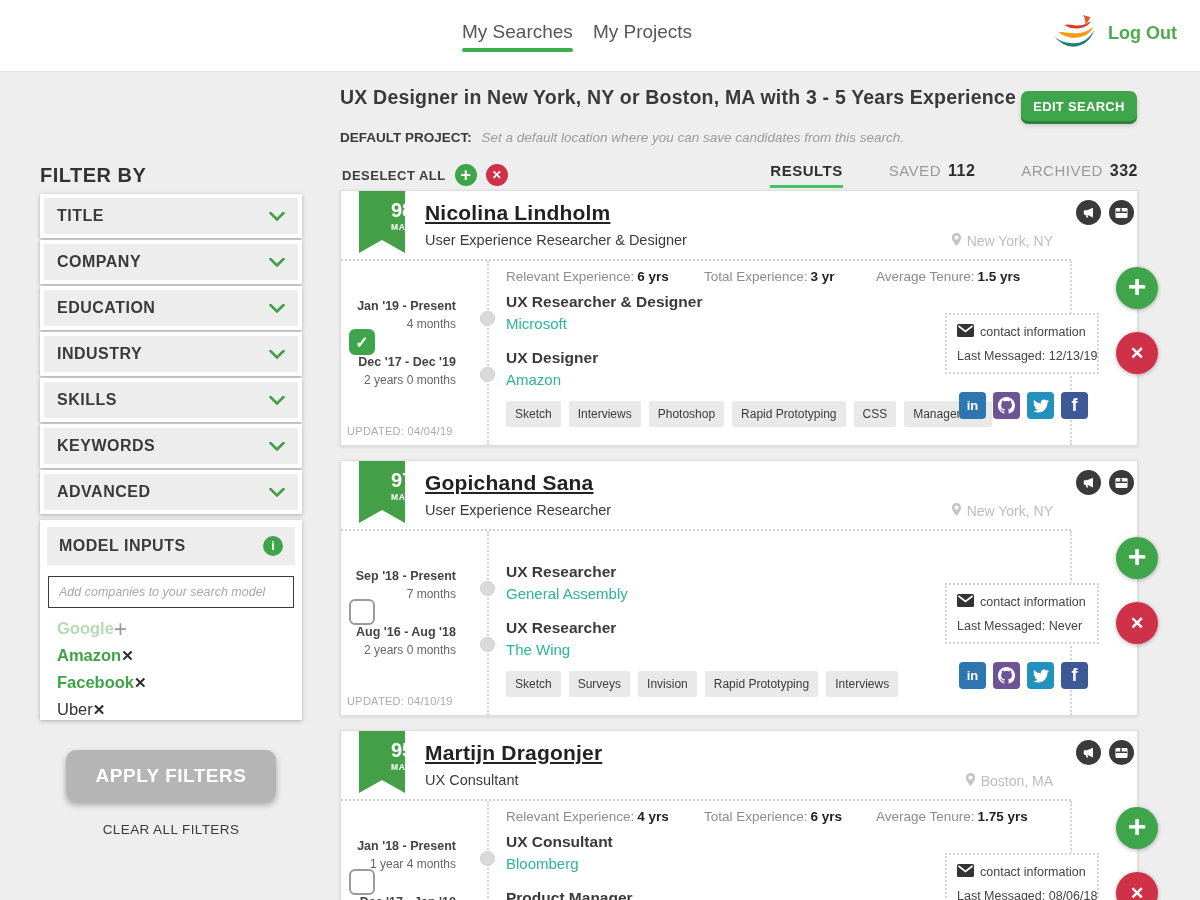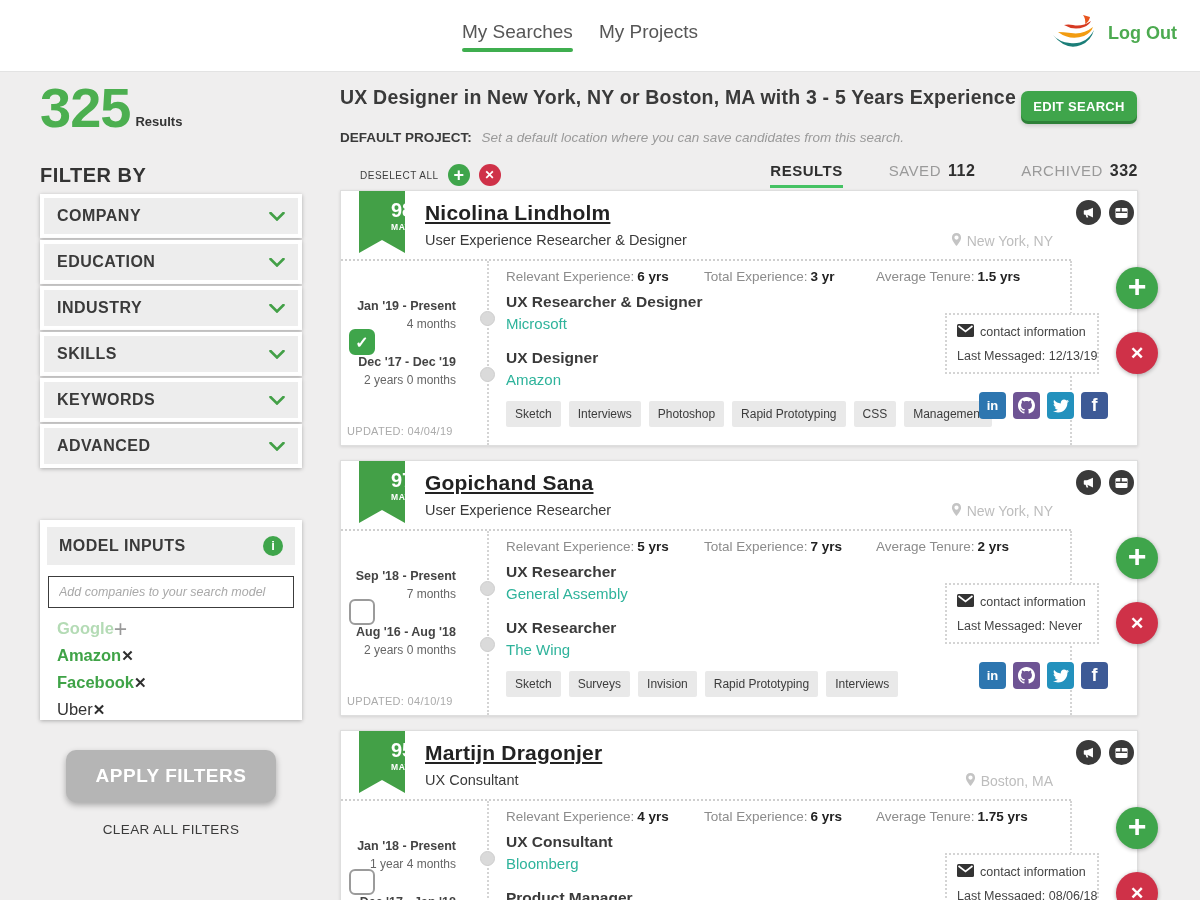--- a/index.html
+++ b/index.html
@@ -2,21 +2,21 @@
 <html><head>
 <meta charset="utf-8">
 <style>
   * { box-sizing: border-box; margin: 0; padding: 0; }
   html,body { width:1200px; height:900px; overflow:hidden; }
   body { font-family:"Liberation Sans", sans-serif; background:#efeeee; position:relative; color:#333; }
   button { font-family:inherit; cursor:pointer; }
 
   
   .topbar { position:absolute; left:0; top:0; width:1200px; height:72px; background:#fff; border-bottom:1px solid #e3e3e3; z-index:6; }
-  .nav-tabs { position:absolute; left:462px; top:21px; display:flex; gap:26px; }
+  .nav-tabs { position:absolute; left:462px; top:21px; display:flex; gap:20px; }
   .nav-tab { font-size:19px; color:#575757; padding-bottom:9px; position:relative; cursor:pointer; }
   .nav-tab.active::after { content:""; position:absolute; left:0; right:0; bottom:0; height:4px; background:#3fae4f; border-radius:2px; }
   .logo { position:absolute; left:1050px; top:13px; }
   .logout { position:absolute; left:1108px; top:23px; color:#4caa50; font-weight:bold; font-size:18px; background:none; border:none; }
 
   
   .content { position:absolute; top:72px; left:0; right:0; bottom:0; overflow:hidden; }
 
   
   .sidebar { position:absolute; left:40px; top:0; width:262px; height:828px; }
@@ -50,21 +50,21 @@
   
   .main { position:absolute; left:340px; top:0; width:798px; }
   .search-title { position:absolute; top:14px; left:0; font-size:19.5px; font-weight:bold; color:#3a3a3a; letter-spacing:.2px; white-space:nowrap; }
   .edit-btn { position:absolute; top:19px; left:681px; width:116px; height:30px; background:#3fa54b; border:none; border-radius:7px; color:#fff; font-weight:bold; font-size:13px; letter-spacing:.3px; box-shadow:0 3px 0 #2e8038, 0 4px 5px rgba(0,0,0,.2); }
   .default-line { position:absolute; top:58px; left:0; font-size:13.5px; white-space:nowrap; }
   .dp-label { font-weight:bold; color:#3a3a3a; }
   .dp-hint { font-style:italic; color:#9a9a9a; margin-left:6px; }
 
   .toolbar { position:absolute; top:90px; left:0; width:798px; height:28px; }
   .ds-group { position:absolute; left:2px; top:2px; display:flex; align-items:center; }
-  .ds-label { font-size:10px; font-weight:normal; color:#3d3d3d; letter-spacing:.5px;margin-left:18px; }
+  .ds-label { font-size:13px; font-weight:bold; color:#3d3d3d; letter-spacing:.5px; }
   .mini { width:22px; height:22px; border-radius:50%; color:#fff; border:none; font-weight:bold; margin-left:9px; display:flex; align-items:center; justify-content:center; }
   .mini.madd { background:#3fa54b; font-size:18px; }
   .mini.mrem { background:#cf3148; font-size:12px; }
   .rtabs { position:absolute; right:0; top:0; display:flex; gap:46px; align-items:baseline; }
   .rtab { font-size:15px; letter-spacing:.5px; color:#9a9a9a; background:none; border:none; }
   .rtab b { color:#2f2f2f; font-size:16px; margin-left:7px; }
   .rtab.active { color:#2f2f2f; font-weight:bold; padding-bottom:6px; border-bottom:3px solid #45c263; }
 
   
   .cards { position:absolute; top:118px; left:0; width:798px; }
@@ -113,21 +113,21 @@
 
   .tags { position:absolute; left:165px; top:140px; display:flex; gap:8px; }
   .tag { background:#e9e9e9; color:#3c3c3c; font-size:12px; padding:6px 9px; border-radius:2px; white-space:nowrap; }
 
   .updated { position:absolute; left:6px; bottom:8px; font-size:11px; color:#ababab; letter-spacing:.3px; }
 
   .contact { position:absolute; left:604px; top:52px; width:154px; height:61px; background:#fff; border:2px dotted #d4d4d4; padding:9px 10px; z-index:3; }
   .c1 { font-size:12.5px; color:#444; display:flex; align-items:center; gap:6px; white-space:nowrap; }
   .c2 { font-size:12.5px; color:#444; margin-top:9px; white-space:nowrap; }
 
-  .socials { position:absolute; left:638px; top:131px; display:flex; gap:7px; }
+  .socials { position:absolute; left:618px; top:131px; display:flex; gap:7px; }
   .soc { width:27px; height:27px; border-radius:4px; color:#fff; border:none; display:flex; align-items:center; justify-content:center; }
   .s-linkedin { background:#2d76b0; font-weight:bold; font-size:13px; }
   .s-github { background:#6e5494; }
   .s-twitter { background:#2391bd; }
   .s-facebook { background:#3d5a96; font-weight:bold; font-size:18px; }
 
   .fab { position:absolute; right:-21px; width:42px; height:42px; border-radius:50%; border:none; color:#fff; z-index:4; box-shadow:0 1px 4px rgba(0,0,0,.3); display:flex; align-items:center; justify-content:center; }
   .fab.fadd { top:76px; background:#3fa54b; font-size:32px; font-weight:bold; padding-bottom:4px; }
   .fab.frem { top:141px; background:#cf3148; font-size:17px; font-weight:bold; }
 </style>
@@ -146,27 +146,33 @@
       <path d="M14 12 Q24 18 34 14 Q39 12 41 8 Q32 14 23 12 Q18 11 14 12 Z" fill="#d63a22"></path>
       <path d="M33 2 Q36 6 35 11 Q39 9 40 4 Z" fill="#e8541d"></path>
     </svg>
   </span>
   <button class="logout">Log Out</button>
 </header>
 
 <div class="content">
 
   <aside class="sidebar">
-    <div class="results-big">
-      <span class="results-num">325</span>
-      <span class="results-word">Results</span>
-    </div>
     <div class="filter-by">FILTER BY</div>
 
     <div class="filter-list">
+  <div class="facc">
+    <div class="facc-in">
+      <span class="facc-label">TITLE</span>
+      <span>
+        <svg width="16" height="9" viewBox="0 0 16 9">
+                <polyline points="1.5,1 8,7.5 14.5,1" fill="none" stroke="#43a047" stroke-width="2.6" stroke-linecap="round"></polyline>
+              </svg>
+      </span>
+    </div>
+  </div>
 
   <div class="facc">
     <div class="facc-in">
       <span class="facc-label">COMPANY</span>
       <span>
         <svg width="16" height="9" viewBox="0 0 16 9">
                 <polyline points="1.5,1 8,7.5 14.5,1" fill="none" stroke="#43a047" stroke-width="2.6" stroke-linecap="round"></polyline>
               </svg>
       </span>
     </div>
@@ -431,25 +437,20 @@
     </div>
 
     <div class="card-body">
       <div class="vline v1"></div>
       <div class="vline v2"></div>
 
       <div class="cbx">
         
       </div>
 
-      <div class="stats">
-        <span class="stat"><span>Relevant Experience:</span><b>5 yrs</b></span>
-        <span class="stat"><span>Total Experience:</span><b>7 yrs</b></span>
-        <span class="stat"><span>Average Tenure:</span><b>2 yrs</b></span>
-      </div>
 
       <div class="dates-col">
               <div class="dblock p0">
                 <div class="drange">Sep '18 -  Present</div>
                 <div class="ddur">7 months</div>
               </div>
               <div class="dblock p1">
                 <div class="drange">Aug '16 -  Aug '18</div>
                 <div class="ddur">2 years 0 months</div>
               </div>

